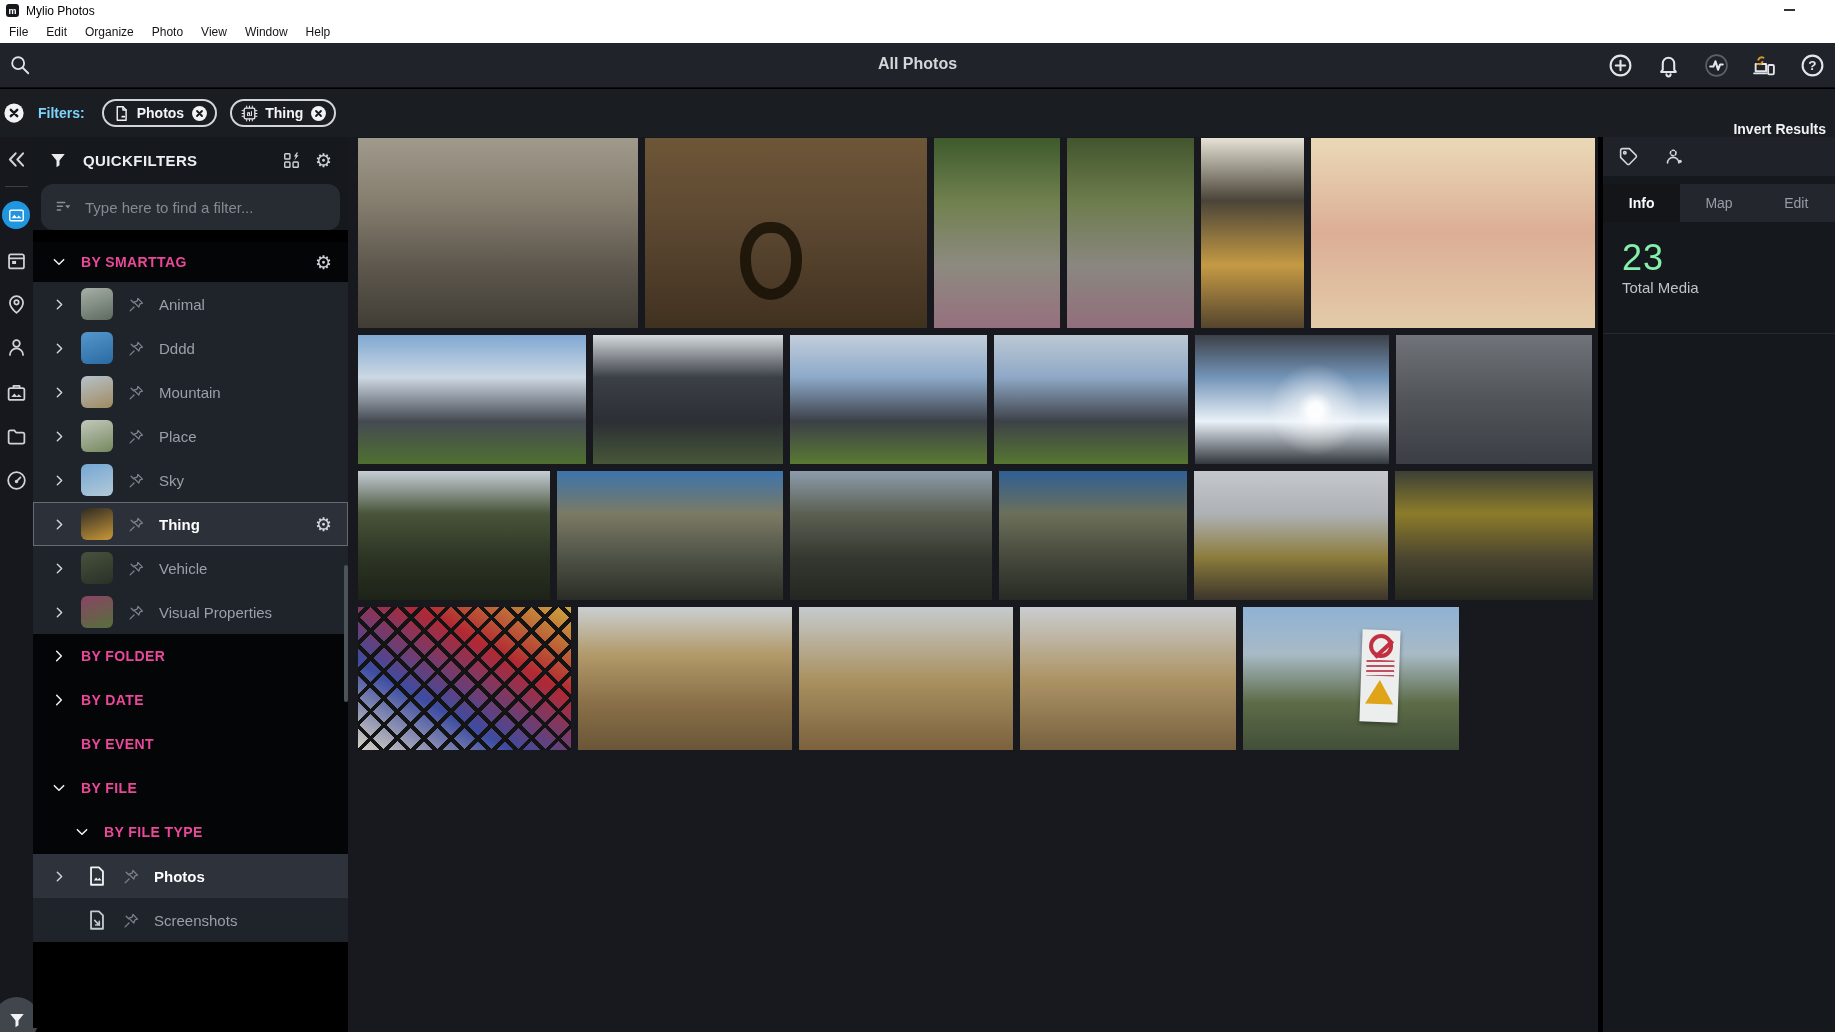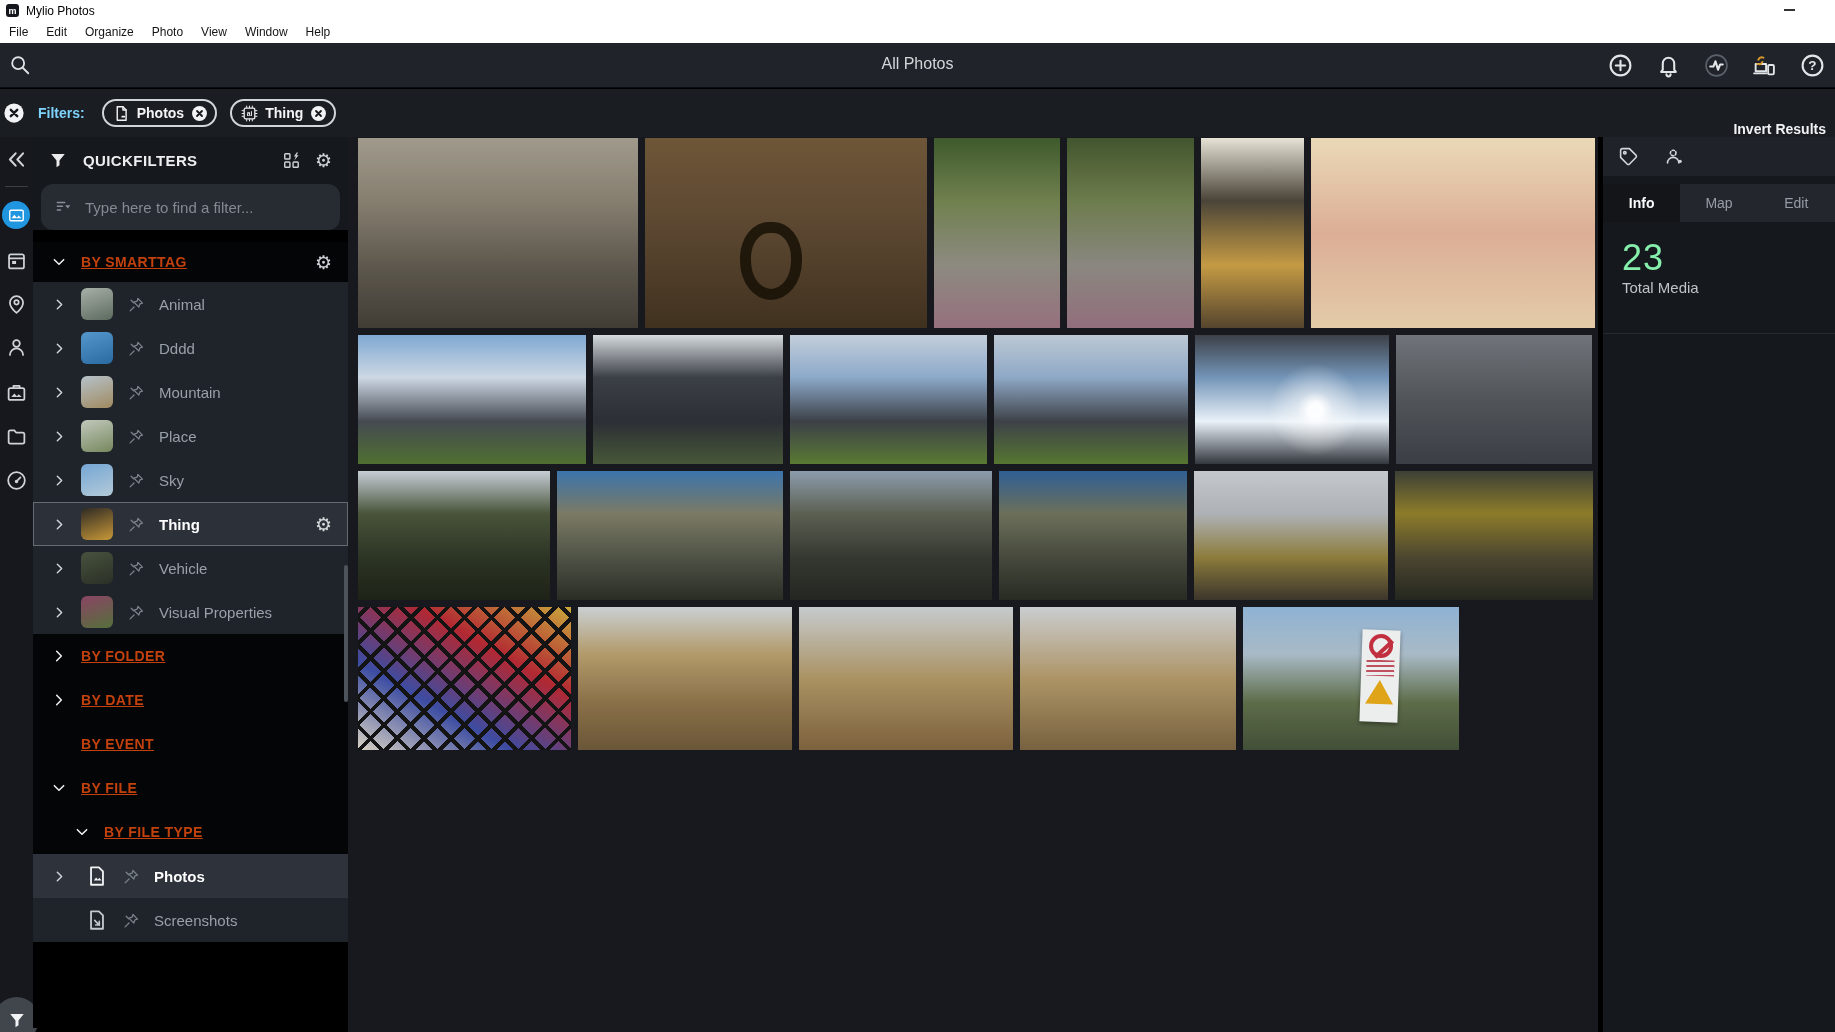--- a/index.html
+++ b/index.html
@@ -9,21 +9,21 @@
   .titlebar { position:absolute; left:0; top:0; width:100%; height:21px; background:#fff; display:flex; align-items:center; }
   .mlogo { width:13px; height:13px; margin-left:6px; background:#15171c; border-radius:3px; color:#fff; font-size:9px; font-weight:bold; display:flex; align-items:center; justify-content:center; }
   .win-title { font-size:12px; color:#000; margin-left:7px; }
   .minbtn { position:absolute; right:40px; top:9px; width:11px; height:2px; background:#333; }
   .menubar { position:absolute; left:0; top:21px; width:100%; height:22px; background:#fff; display:flex; align-items:center; }
   .menubar span { font-size:12px; color:#151515; padding:0 9px; cursor:default; }
 
   
   .header { position:absolute; left:0; top:43px; width:100%; height:45px; background:#20242a; border-bottom:1px solid #0b0d10; }
   .hsearch { position:absolute; left:9px; top:11px; width:22px; height:22px; color:#dfe2e5; }
-  .htitle { position:absolute; left:0; right:0; top:12px; text-align:center; font-size:16px; font-weight:normal; color:#d4d7da; }
+  .htitle { position:absolute; left:0; right:0; top:12px; text-align:center; font-size:16px; font-weight:bold; color:#d4d7da; }
   .hicons { position:absolute; right:10px; top:10px; display:flex; gap:23px; }
   .hicons .ic { width:25px; height:25px; color:#e3e6e9; position:relative; }
 
   
   .filterbar { position:absolute; left:0; top:89px; width:100%; height:48px; background:#1a1d22; display:flex; align-items:center; }
   .clear-all { width:22px; height:22px; margin-left:3px; }
   .filters-label { font-size:14px; font-weight:bold; color:#7dd3fc; margin-left:13px; }
   .chips { display:flex; gap:13px; margin-left:17px; }
   .chip { height:28px; border:2px solid #d2d5d9; border-radius:15px; display:flex; align-items:center; padding:0 7px 0 9px; gap:7px; }
   .chip .cic { width:17px; height:17px; color:#f0f2f4; }
@@ -51,21 +51,21 @@
   .qf-search { height:46px; margin:4px 8px 12px 8px; background:#272b32; border-radius:12px; display:flex; align-items:center; }
   .qf-search .sic { width:18px; height:18px; color:#8a8f97; margin:0 12px 0 14px; }
   .qf-search input { background:transparent; border:none; outline:none; color:#b9bec5; font-size:15px; width:240px; font-family:"Liberation Sans",sans-serif; }
   .qf-search input::placeholder { color:#858a92; }
 
   .sect { height:40px; background:#040507; display:flex; align-items:center; }
   .sect.tall { height:44px; }
   .sect .chev { width:14px; height:14px; color:#f0f2f4; margin-left:19px; }
   .sect .chev.ind { margin-left:42px; }
   .sect .nochev { width:14px; margin-left:19px; }
-  .sect .slabel { font-size:14px; font-weight:bold; letter-spacing:.4px; color:#c2410c; margin-left:15px;text-decoration:underline; }
+  .sect .slabel { font-size:14px; font-weight:bold; letter-spacing:.4px; color:#ec4899; margin-left:15px; }
   .sect .gear { font-size:19px; color:#cfd3d8; margin-left:auto; margin-right:16px; line-height:19px; }
 
   .rows {}
   .row-item { height:44px; background:#1f232a; display:flex; align-items:center; position:relative;text-align:right; }
   .row-item.sel { background:#2b3039; outline:1px solid #666b73; outline-offset:-1px; }
   .row-item.sel2 { background:#2d323b; }
   .row-item .chev { width:13px; height:13px; color:#d4d7db; margin-left:20px; }
   .row-item .chevspace { width:13px; margin-left:20px; }
   .row-item .thumb { width:32px; height:32px; border-radius:6px; margin-left:15px; }
   .row-item .ftic { width:22px; height:22px; color:#c3c8ce; margin-left:20px; }

